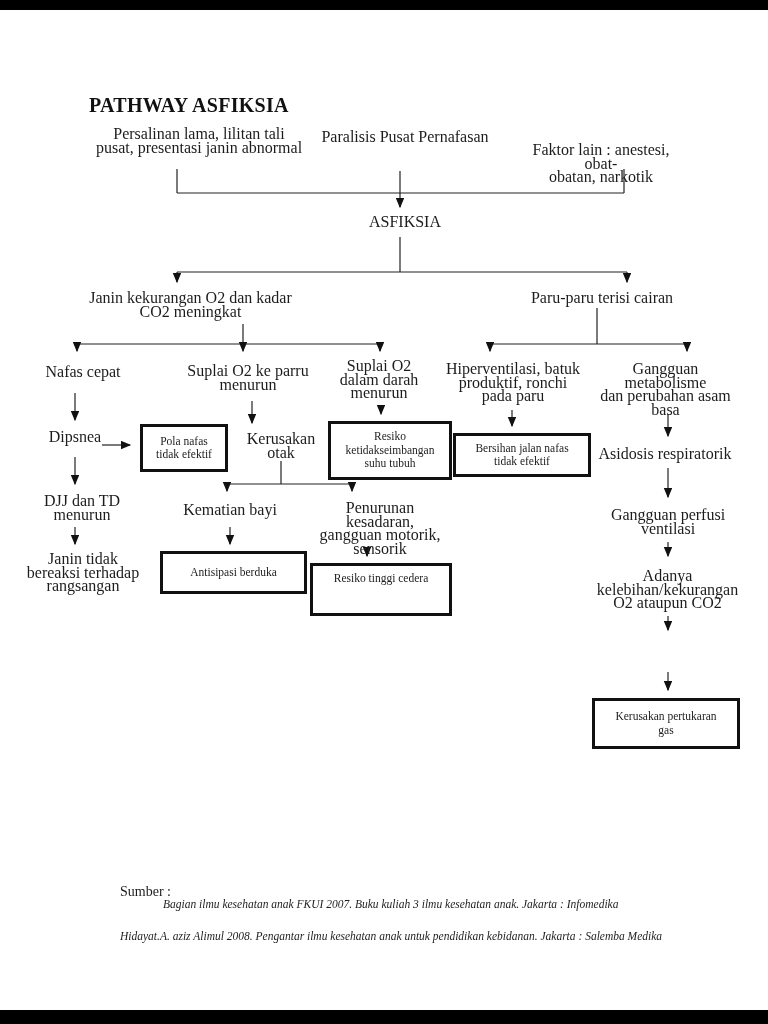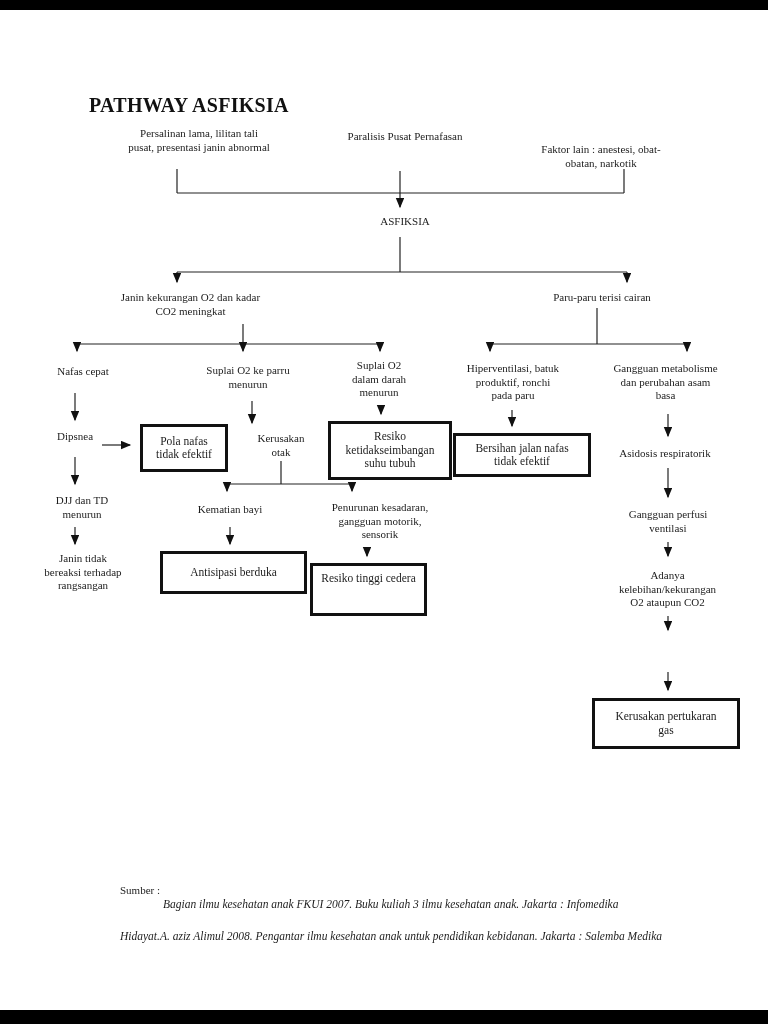--- a/index.html
+++ b/index.html
@@ -8,31 +8,31 @@
     font-family:"Liberation Serif","DejaVu Serif",serif;overflow:hidden;
   }
   .page{
     position:absolute;left:0;top:10px;width:768px;height:1000px;background:#ffffff;
   }
   .title{
     position:absolute;font-weight:bold;font-size:20px;letter-spacing:.3px;color:#111;
     white-space:nowrap;
   }
   .node{
-    position:absolute;font-size:11px;line-height:13.5px;color:#1c1c1c;
+    position:absolute;font-size:16px;line-height:13.5px;color:#1c1c1c;
     text-align:center;white-space:pre-line;
   }
   .fbox{
     position:absolute;border:3px solid #111;background:#fff;box-sizing:border-box;
     font-size:11.5px;line-height:13.5px;color:#1c1c1c;text-align:center;white-space:pre-line;
     display:flex;align-items:center;justify-content:center;
   }
   .fbox.top-align{align-items:flex-start;padding-top:6px;}
   .connectors{position:absolute;left:0;top:0;width:768px;height:1000px;}
-  .src-head{position:absolute;font-size:11px;color:#1c1c1c;white-space:nowrap;}
+  .src-head{position:absolute;font-size:14px;color:#1c1c1c;white-space:nowrap;}
   .src-line{position:absolute;font-size:11.5px;font-style:italic;color:#1c1c1c;white-space:nowrap;}
 </style>
 </head>
 <body>
 
 <div class="page">
 
   <svg class="connectors" viewBox="0 0 768 1000" xmlns="http://www.w3.org/2000/svg">
     <defs>
       <marker id="ah" markerWidth="9" markerHeight="8" refX="7.5" refY="3.5" orient="auto">
@@ -131,21 +131,21 @@
   <div class="node" style="left:598px;top:498px;width:140px;">Gangguan perfusi
 ventilasi</div>
   <div class="node" style="left:310px;top:491px;width:140px;">Penurunan kesadaran,
 gangguan motorik,
 sensorik</div>
 
   <div class="node" style="left:23px;top:542px;width:120px;">Janin tidak
 bereaksi terhadap
 rangsangan</div>
   <div class="fbox" style="left:160px;top:541px;width:147px;height:43px;">Antisipasi berduka</div>
-  <div class="fbox top-align" style="left:310px;top:553px;width:117px;height:53px;">Resiko tinggi cedera</div>
+  <div class="fbox top-align" style="left:310px;top:553px;width:142px;height:53px;">Resiko tinggi cedera</div>
   <div class="node" style="left:590px;top:559px;width:155px;">Adanya
 kelebihan/kekurangan
 O2 ataupun CO2</div>
 
   <div class="fbox" style="left:592px;top:688px;width:148px;height:51px;">Kerusakan pertukaran
 gas</div>
 
   <div class="src-head" style="left:120px;top:874px;">Sumber :</div>
   <div class="src-line" style="left:123px;top:888px;margin-left:40px;">Bagian ilmu kesehatan anak FKUI 2007. Buku kuliah 3 ilmu kesehatan anak. Jakarta : Infomedika</div>
   <div class="src-line" style="left:120px;top:920px;">Hidayat.A. aziz Alimul 2008. Pengantar ilmu kesehatan anak untuk pendidikan kebidanan. Jakarta : Salemba Medika</div>

